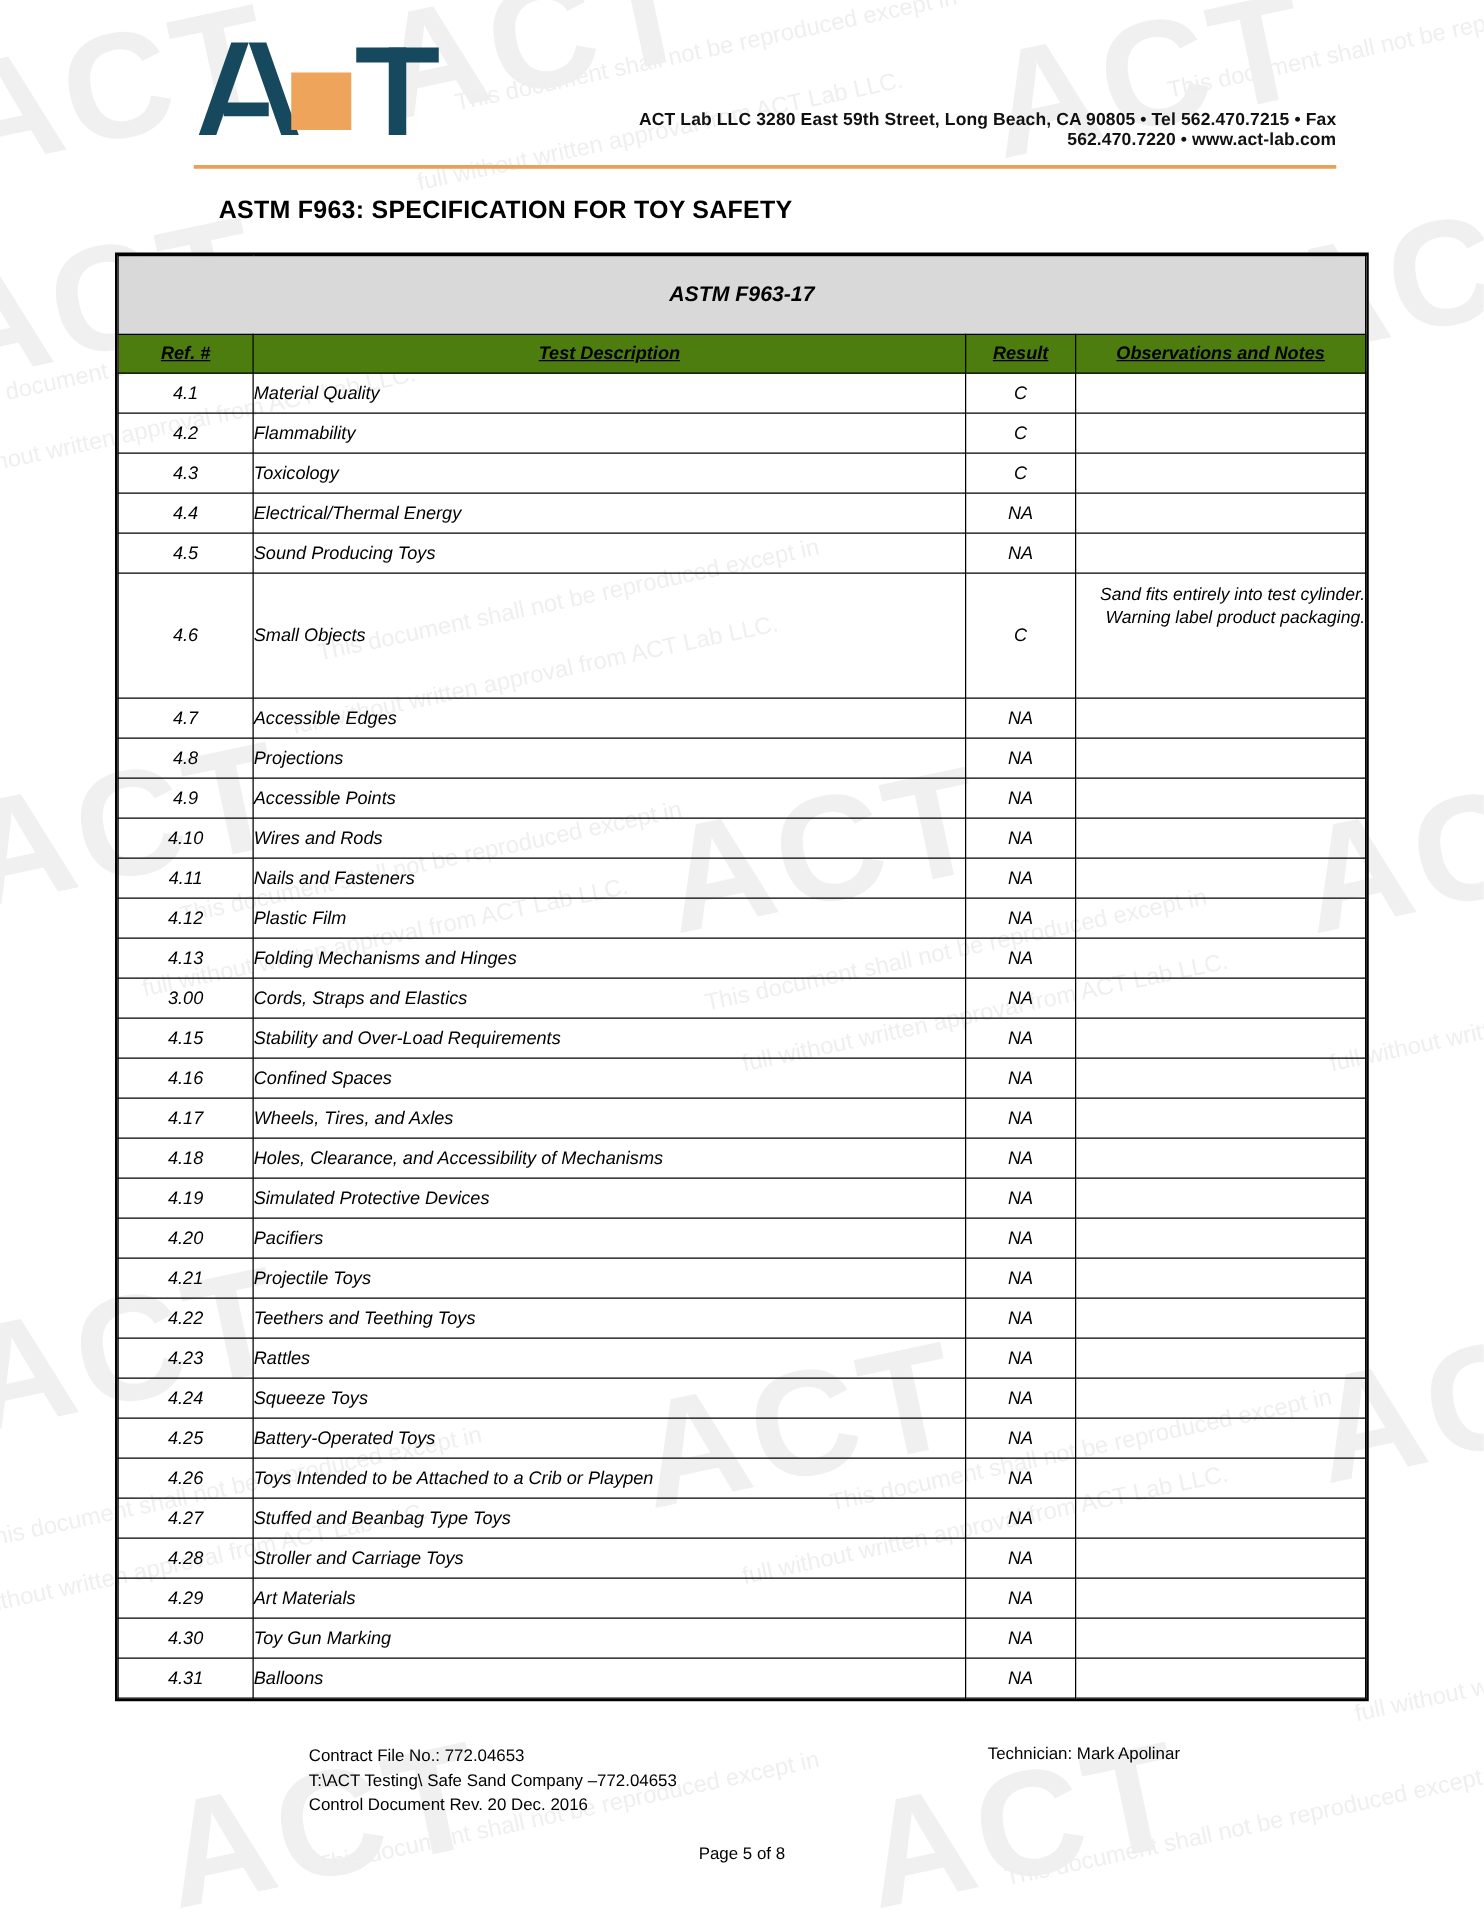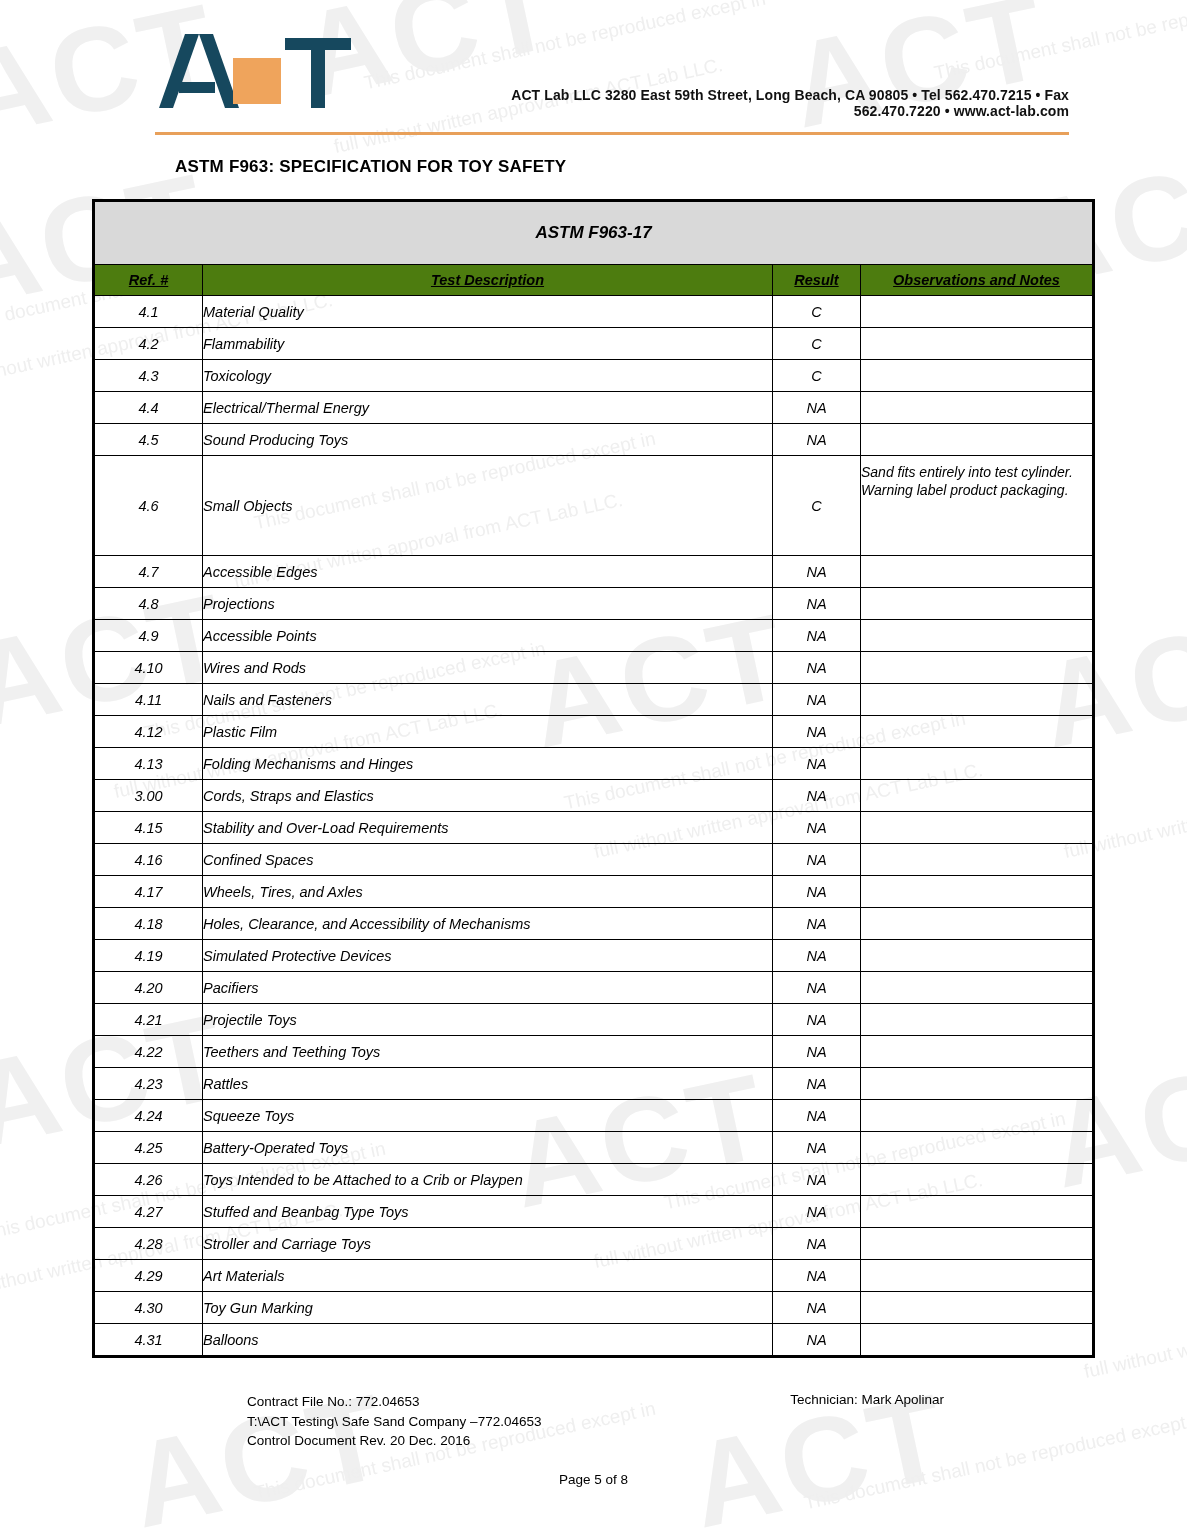--- a/index.html
+++ b/index.html
@@ -83,21 +83,21 @@
     position: absolute;
     left: 0;
     right: 0;
     bottom: 0;
     height: 3px;
     background: #e8a05a;
   }
 
   .doc-title {
     margin: 22px 0 0 175px;
-    font-size: 17px;
+    font-size: 20px;
     font-weight: bold;
     letter-spacing: 0.2px;
   }
 
   
   .table-wrap {
     margin: 22px 92px 0 92px;
     border: 2px solid #000;
     background: rgba(255,255,255,0.0);
   }
@@ -148,20 +148,21 @@
     margin-left: 12px;
   }
   td.res {
     text-align: center;
   }
   td.notes {
     padding: 4px 6px 4px 8px;
     font-size: 14px;
     line-height: 1.32;
     vertical-align: top;
+    text-align: right;
   }
   tr.tall td { height: 92px; }
   tr.tall td.notes { vertical-align: top; padding-top: 7px; }
 
   
   .footer {
     margin: 34px 0 0 0;
     position: relative;
     font-size: 13.5px;
   }

